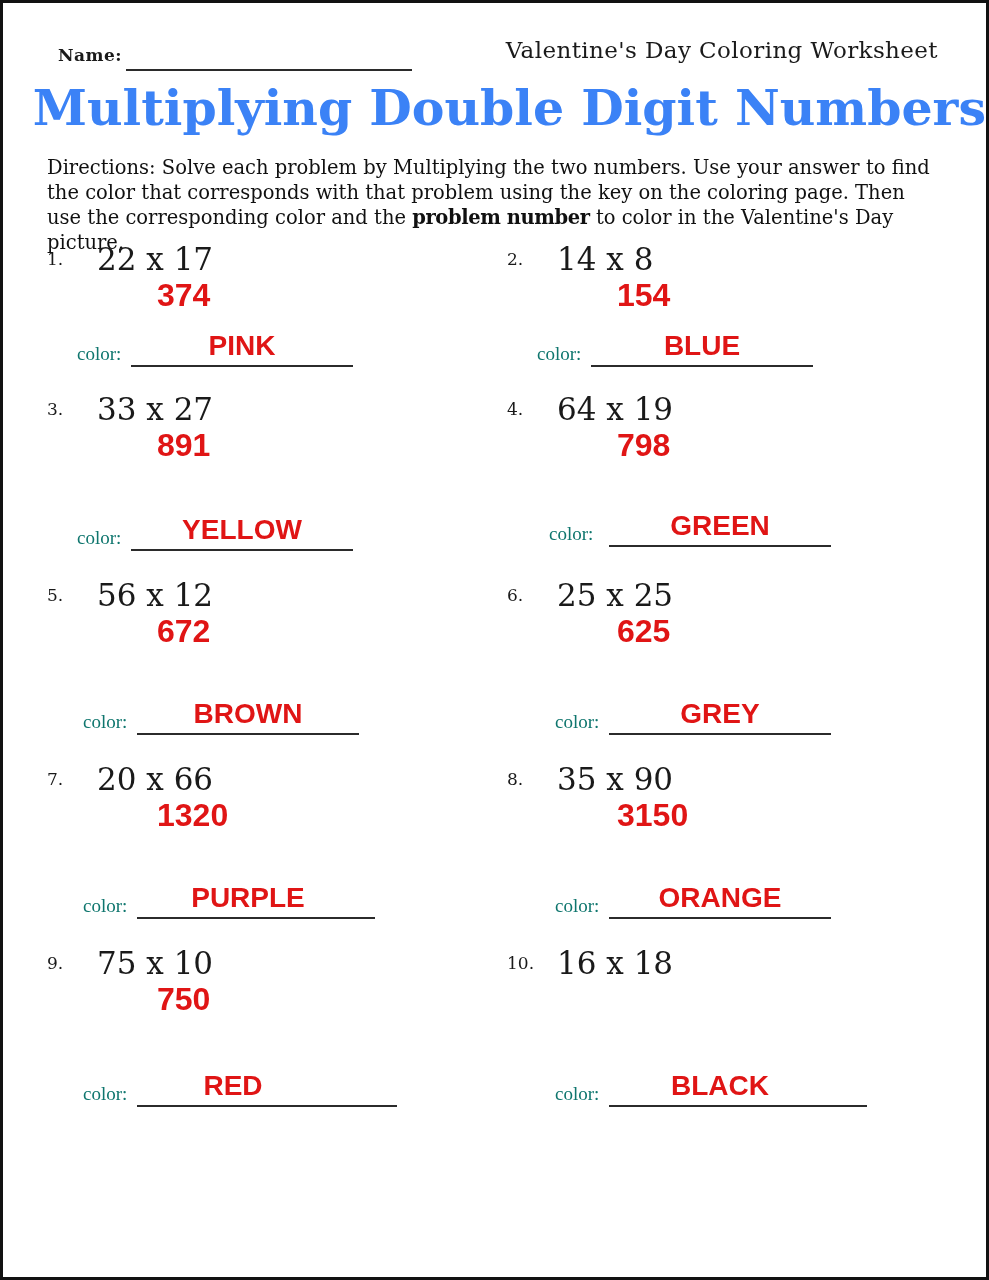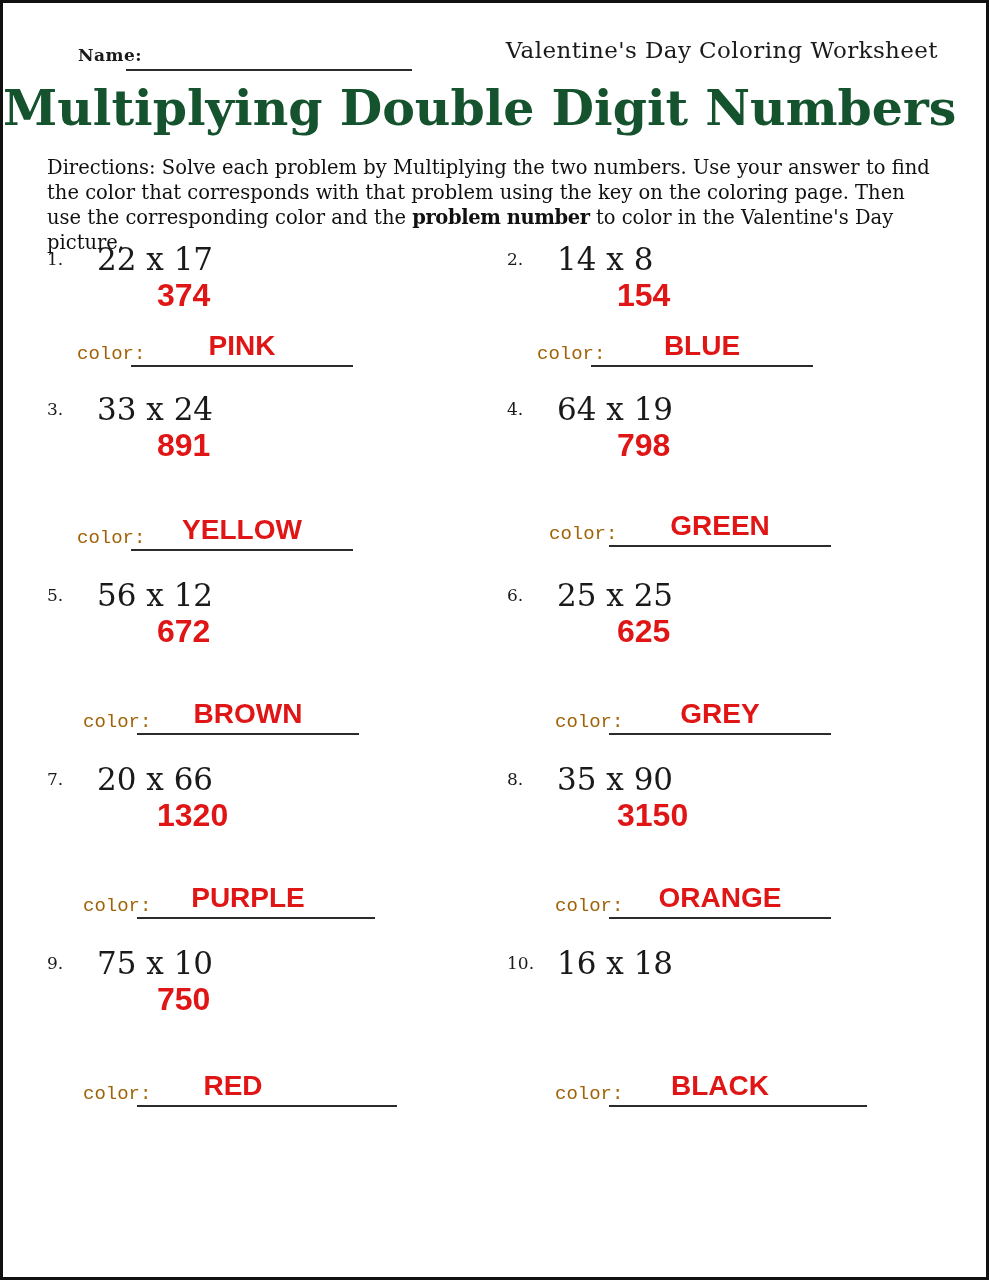--- a/index.html
+++ b/index.html
@@ -36,21 +36,20 @@
   }
   .name-label {
     position: absolute;
     left: 0;
     top: 20px;
     font-family: "DejaVu Serif", serif;
     font-size: 17px;
     letter-spacing: 0.5px;
     color: #1a1a1a;
     font-weight: 600;
-    margin-left: 20px;
   }
   .name-blank {
     position: absolute;
     left: 68px;
     top: 0px;
     width: 286px;
     height: 44px;
     border-bottom: 2.5px solid #2b2b2b;
   }
   .name-value {
@@ -74,27 +73,27 @@
     letter-spacing: 0.4px;
     color: #1a1a1a;
     white-space: nowrap;
   }
 
   
   .title {
     position: absolute;
     left: 0;
     top: 76px;
-    width: 840px;
+    width: 983px;
     text-align: right;
     font-family: "DejaVu Serif", serif;
     font-weight: 700;
     font-size: 49px;
     letter-spacing: 0px;
-    color: #14532d;
+    color: #3b82f6;
     line-height: 58px;
     white-space: nowrap;
   }
 
   
   .directions {
     position: absolute;
     left: 44px;
     top: 152px;
     width: 890px;
@@ -161,23 +160,23 @@
     position: absolute;
     left: 30px;
     top: 88px;
     width: 330px;
     height: 38px;
   }
   .p-colorlabel {
     position: absolute;
     left: 0;
     bottom: 2px;
-    font-family: Liberation Mono, monospace;
+    font-family: Liberation Serif, serif;
     font-size: 19px;
-    color: #a16207;
+    color: #0f766e;
   }
   .p-colorline {
     position: absolute;
     left: 54px;
     bottom: 0px;
     width: 222px;
     border-bottom: 2px solid #2b2b2b;
     height: 1px;
   }
   .p-colorvalue {
@@ -230,21 +229,21 @@
             <span class="p-colorlabel">color:</span>
             <span class="p-colorline"></span>
             <span class="p-colorvalue">BLUE</span>
           </span>
         </div>
       </div>
 
       <div class="prow" style="height:186px">
         <div class="pcell left">
           <span class="p-num">3.</span>
-          <span class="p-expr">33 x 24</span>
+          <span class="p-expr">33 x 27</span>
           <span class="p-answer">891</span>
           <span class="p-colorrow" style="top:122px">
             <span class="p-colorlabel">color:</span>
             <span class="p-colorline"></span>
             <span class="p-colorvalue">YELLOW</span>
           </span>
         </div>
         <div class="pcell right">
           <span class="p-num">4.</span>
           <span class="p-expr">64 x 19</span>

